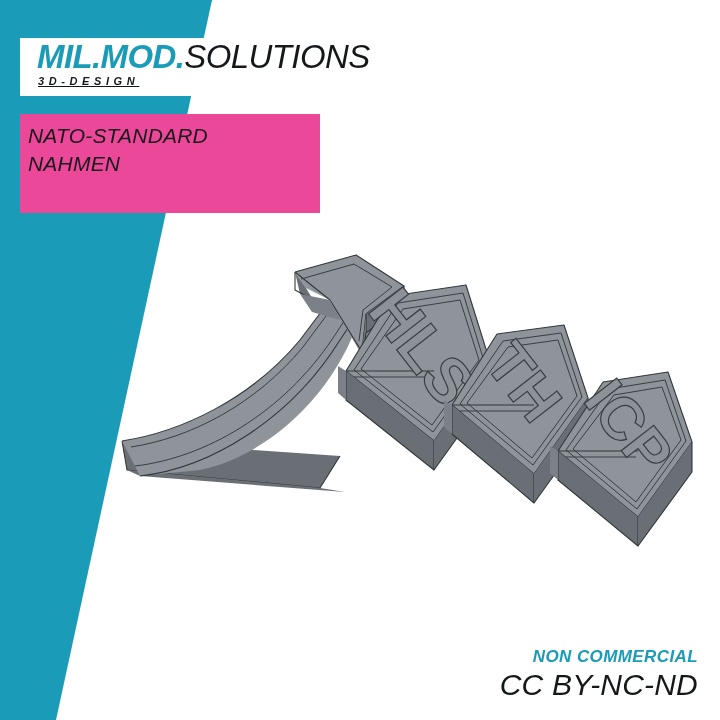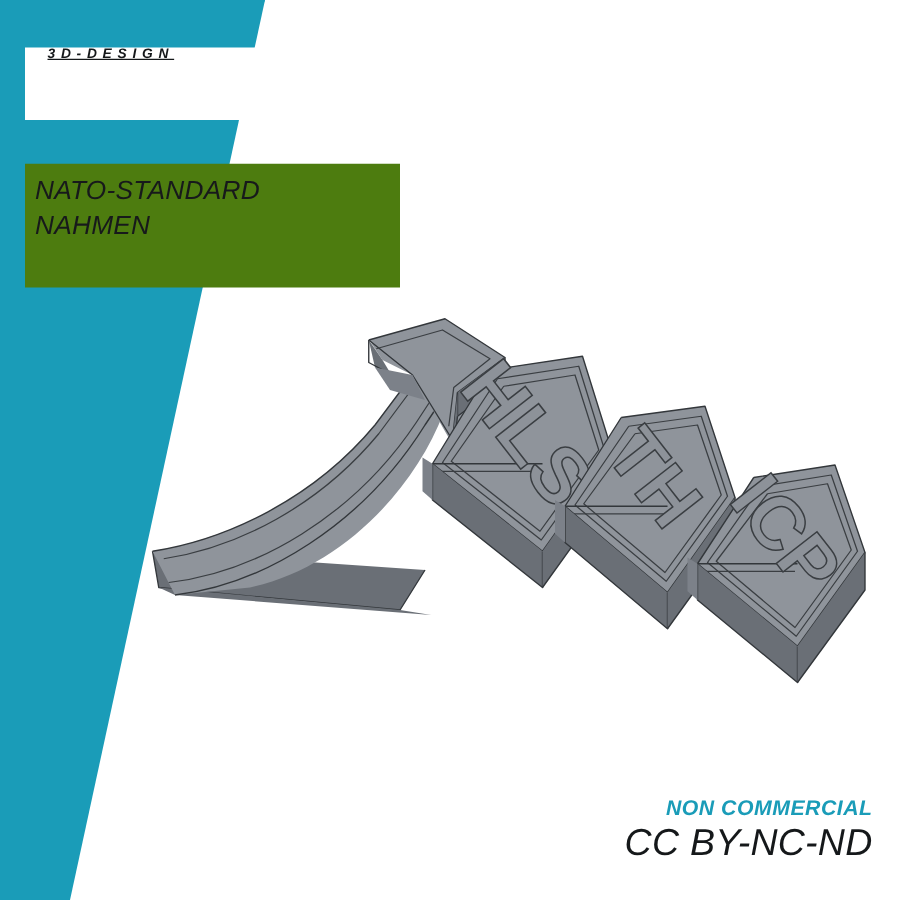--- a/index.html
+++ b/index.html
@@ -37,39 +37,39 @@
     font-size:11px;
     font-weight:bold;
     font-style:italic;
     letter-spacing:4.6px;
     color:#15181a;
     white-space:nowrap;
     text-decoration:underline;
   }
 
   #subtitle-block{
-    left:20px;top:131px;width:300px;height:99px;
-    background:#4d7c0f;
+    left:20px;top:114px;width:300px;height:99px;
+    background:#ec4899;
     z-index:20;
     padding-top:8px;
     box-sizing:border-box;
   }
   .subtitle-line{
     margin-left:8px;
     font-size:21px;
     font-style:italic;
     color:#17191b;
     line-height:28px;
     letter-spacing:0.2px;
     white-space:nowrap;
   }
 
   
   #licence-block{
-    right:22px;bottom:30px;
+    right:22px;bottom:20px;
     text-align:right;
     z-index:20;
   }
   #licence-nc{
     font-size:17px;font-weight:bold;font-style:italic;
     color:#1a9cb8;letter-spacing:0.4px;line-height:22px;
   }
   #licence-cc{
     font-size:30px;font-style:italic;
     color:#15181a;letter-spacing:0.2px;line-height:31px;
@@ -84,20 +84,23 @@
 <div id="stage">
 
   <svg class="abs" width="720" height="720" viewBox="0 0 720 720" style="left:0;top:0;z-index:1;">
 
     <polygon points="0,0 212,0 196,38 0,38" fill="#1a9cb8"></polygon>
 
     <polygon points="0,0 212,0 56,720 0,720" fill="#1a9cb8"></polygon>
   </svg>
 
   <div class="abs" id="logo-block">
+    <div id="logo-line">
+      <span class="teal">MIL.MOD.</span><span class="dark">SOLUTIONS</span>
+    </div>
     <div id="logo-sub">3D-DESIGN</div>
   </div>
 
   <div class="abs" id="subtitle-block">
     <div class="subtitle-line">NATO-STANDARD</div>
     <div class="subtitle-line">NAHMEN</div>
   </div>
 
   <svg class="abs" width="720" height="720" viewBox="0 0 720 720" style="left:0;top:0;z-index:10;">
     <defs>

